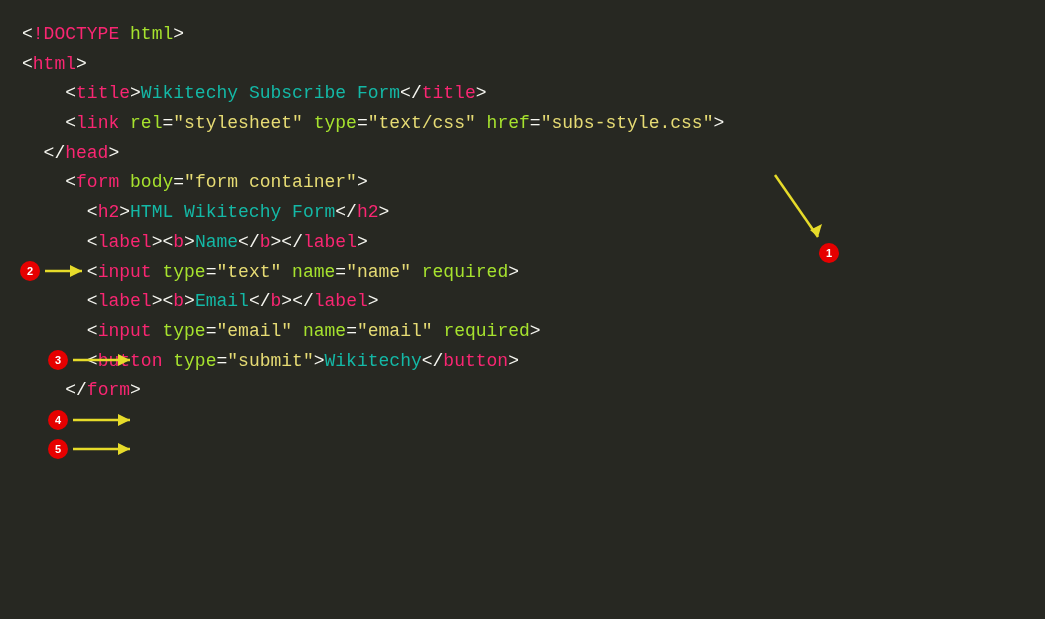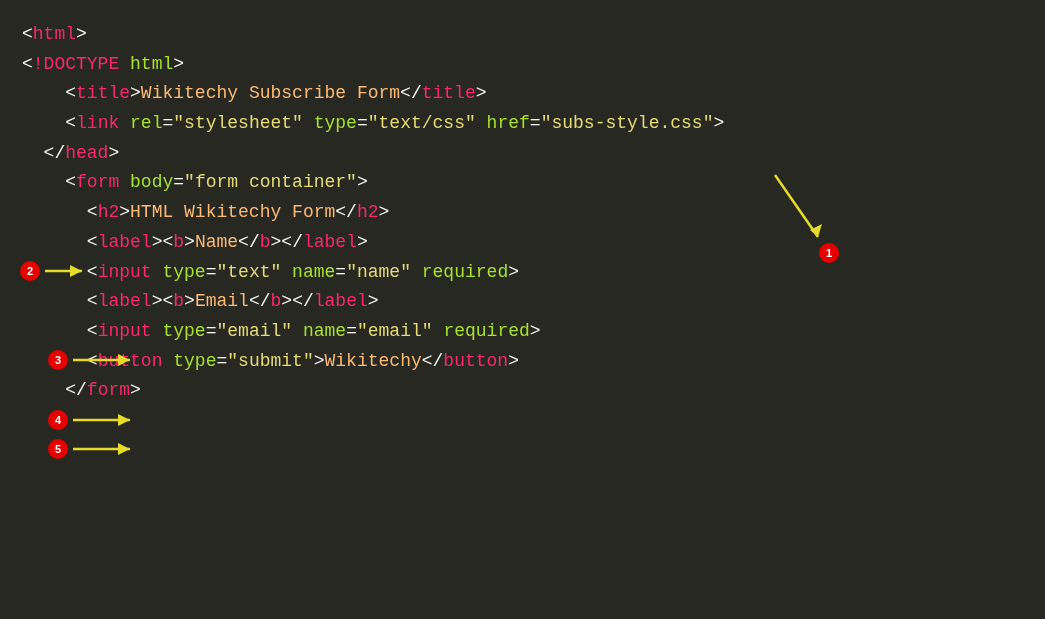--- a/index.html
+++ b/index.html
@@ -15,21 +15,21 @@
     overflow: hidden;
     position: relative;
   }
   .line { white-space: pre; position: relative; }
   .guide { color: #4a4a42; }
   .bracket { color: #f8f8f2; }
   .tag { color: #f92672; }
   .attr { color: #a6e22e; }
   .op { color: #f8f8f2; }
   .str { color: #e6db74; }
-  .text { color: #fdba74; }
+  .text { color: #14b8a6; }
 
   .annot-svg {
     position: absolute;
     top: 0;
     left: 0;
     width: 1045px;
     height: 619px;
     pointer-events: none;
   }
   .badge {
@@ -51,22 +51,22 @@
     fill: none;
   }
   .arrow-head {
     fill: #e6db2a;
   }
 </style>
 </head>
 <body>
 
 <div>
+<div class="line"><span class="bracket">&lt;</span><span class="tag">!DOCTYPE</span><span class="attr"> html</span><span class="bracket">&gt;</span></div>
 <div class="line"><span class="bracket">&lt;</span><span class="tag">html</span><span class="bracket">&gt;</span></div>
-<div class="line"><span class="bracket">&lt;</span><span class="tag">!DOCTYPE</span><span class="attr"> html</span><span class="bracket">&gt;</span></div>
 <div class="line"><span class="guide">    </span><span class="bracket">&lt;</span><span class="tag">title</span><span class="bracket">&gt;</span><span class="text">Wikitechy Subscribe Form</span><span class="bracket">&lt;/</span><span class="tag">title</span><span class="bracket">&gt;</span></div>
 <div class="line"><span class="guide">    </span><span class="bracket">&lt;</span><span class="tag">link</span><span> </span><span class="attr">rel</span><span class="op">=</span><span class="str">"stylesheet"</span><span> </span><span class="attr">type</span><span class="op">=</span><span class="str">"text/css"</span><span> </span><span class="attr">href</span><span class="op">=</span><span class="str">"subs-style.css"</span><span class="bracket">&gt;</span></div>
 <div class="line"><span class="guide">  </span><span class="bracket">&lt;/</span><span class="tag">head</span><span class="bracket">&gt;</span></div>
 <div class="line"><span class="guide">    </span><span class="bracket">&lt;</span><span class="tag">form</span><span> </span><span class="attr">body</span><span class="op">=</span><span class="str">"form container"</span><span class="bracket">&gt;</span></div>
 <div class="line"><span class="guide">      </span><span class="bracket">&lt;</span><span class="tag">h2</span><span class="bracket">&gt;</span><span class="text">HTML Wikitechy Form</span><span class="bracket">&lt;/</span><span class="tag">h2</span><span class="bracket">&gt;</span></div>
 <div class="line"><span class="guide">      </span><span class="bracket">&lt;</span><span class="tag">label</span><span class="bracket">&gt;</span><span class="bracket">&lt;</span><span class="tag">b</span><span class="bracket">&gt;</span><span class="text">Name</span><span class="bracket">&lt;/</span><span class="tag">b</span><span class="bracket">&gt;</span><span class="bracket">&lt;/</span><span class="tag">label</span><span class="bracket">&gt;</span></div>
 <div class="line"><span class="guide">      </span><span class="bracket">&lt;</span><span class="tag">input</span><span> </span><span class="attr">type</span><span class="op">=</span><span class="str">"text"</span><span> </span><span class="attr">name</span><span class="op">=</span><span class="str">"name"</span><span> </span><span class="attr">required</span><span class="bracket">&gt;</span></div>
 <div class="line"><span class="guide">      </span><span class="bracket">&lt;</span><span class="tag">label</span><span class="bracket">&gt;</span><span class="bracket">&lt;</span><span class="tag">b</span><span class="bracket">&gt;</span><span class="text">Email</span><span class="bracket">&lt;/</span><span class="tag">b</span><span class="bracket">&gt;</span><span class="bracket">&lt;/</span><span class="tag">label</span><span class="bracket">&gt;</span></div>
 <div class="line"><span class="guide">      </span><span class="bracket">&lt;</span><span class="tag">input</span><span> </span><span class="attr">type</span><span class="op">=</span><span class="str">"email"</span><span> </span><span class="attr">name</span><span class="op">=</span><span class="str">"email"</span><span> </span><span class="attr">required</span><span class="bracket">&gt;</span></div>
 <div class="line"><span class="guide">      </span><span class="bracket">&lt;</span><span class="tag">button</span><span> </span><span class="attr">type</span><span class="op">=</span><span class="str">"submit"</span><span class="bracket">&gt;</span><span class="text">Wikitechy</span><span class="bracket">&lt;/</span><span class="tag">button</span><span class="bracket">&gt;</span></div>

